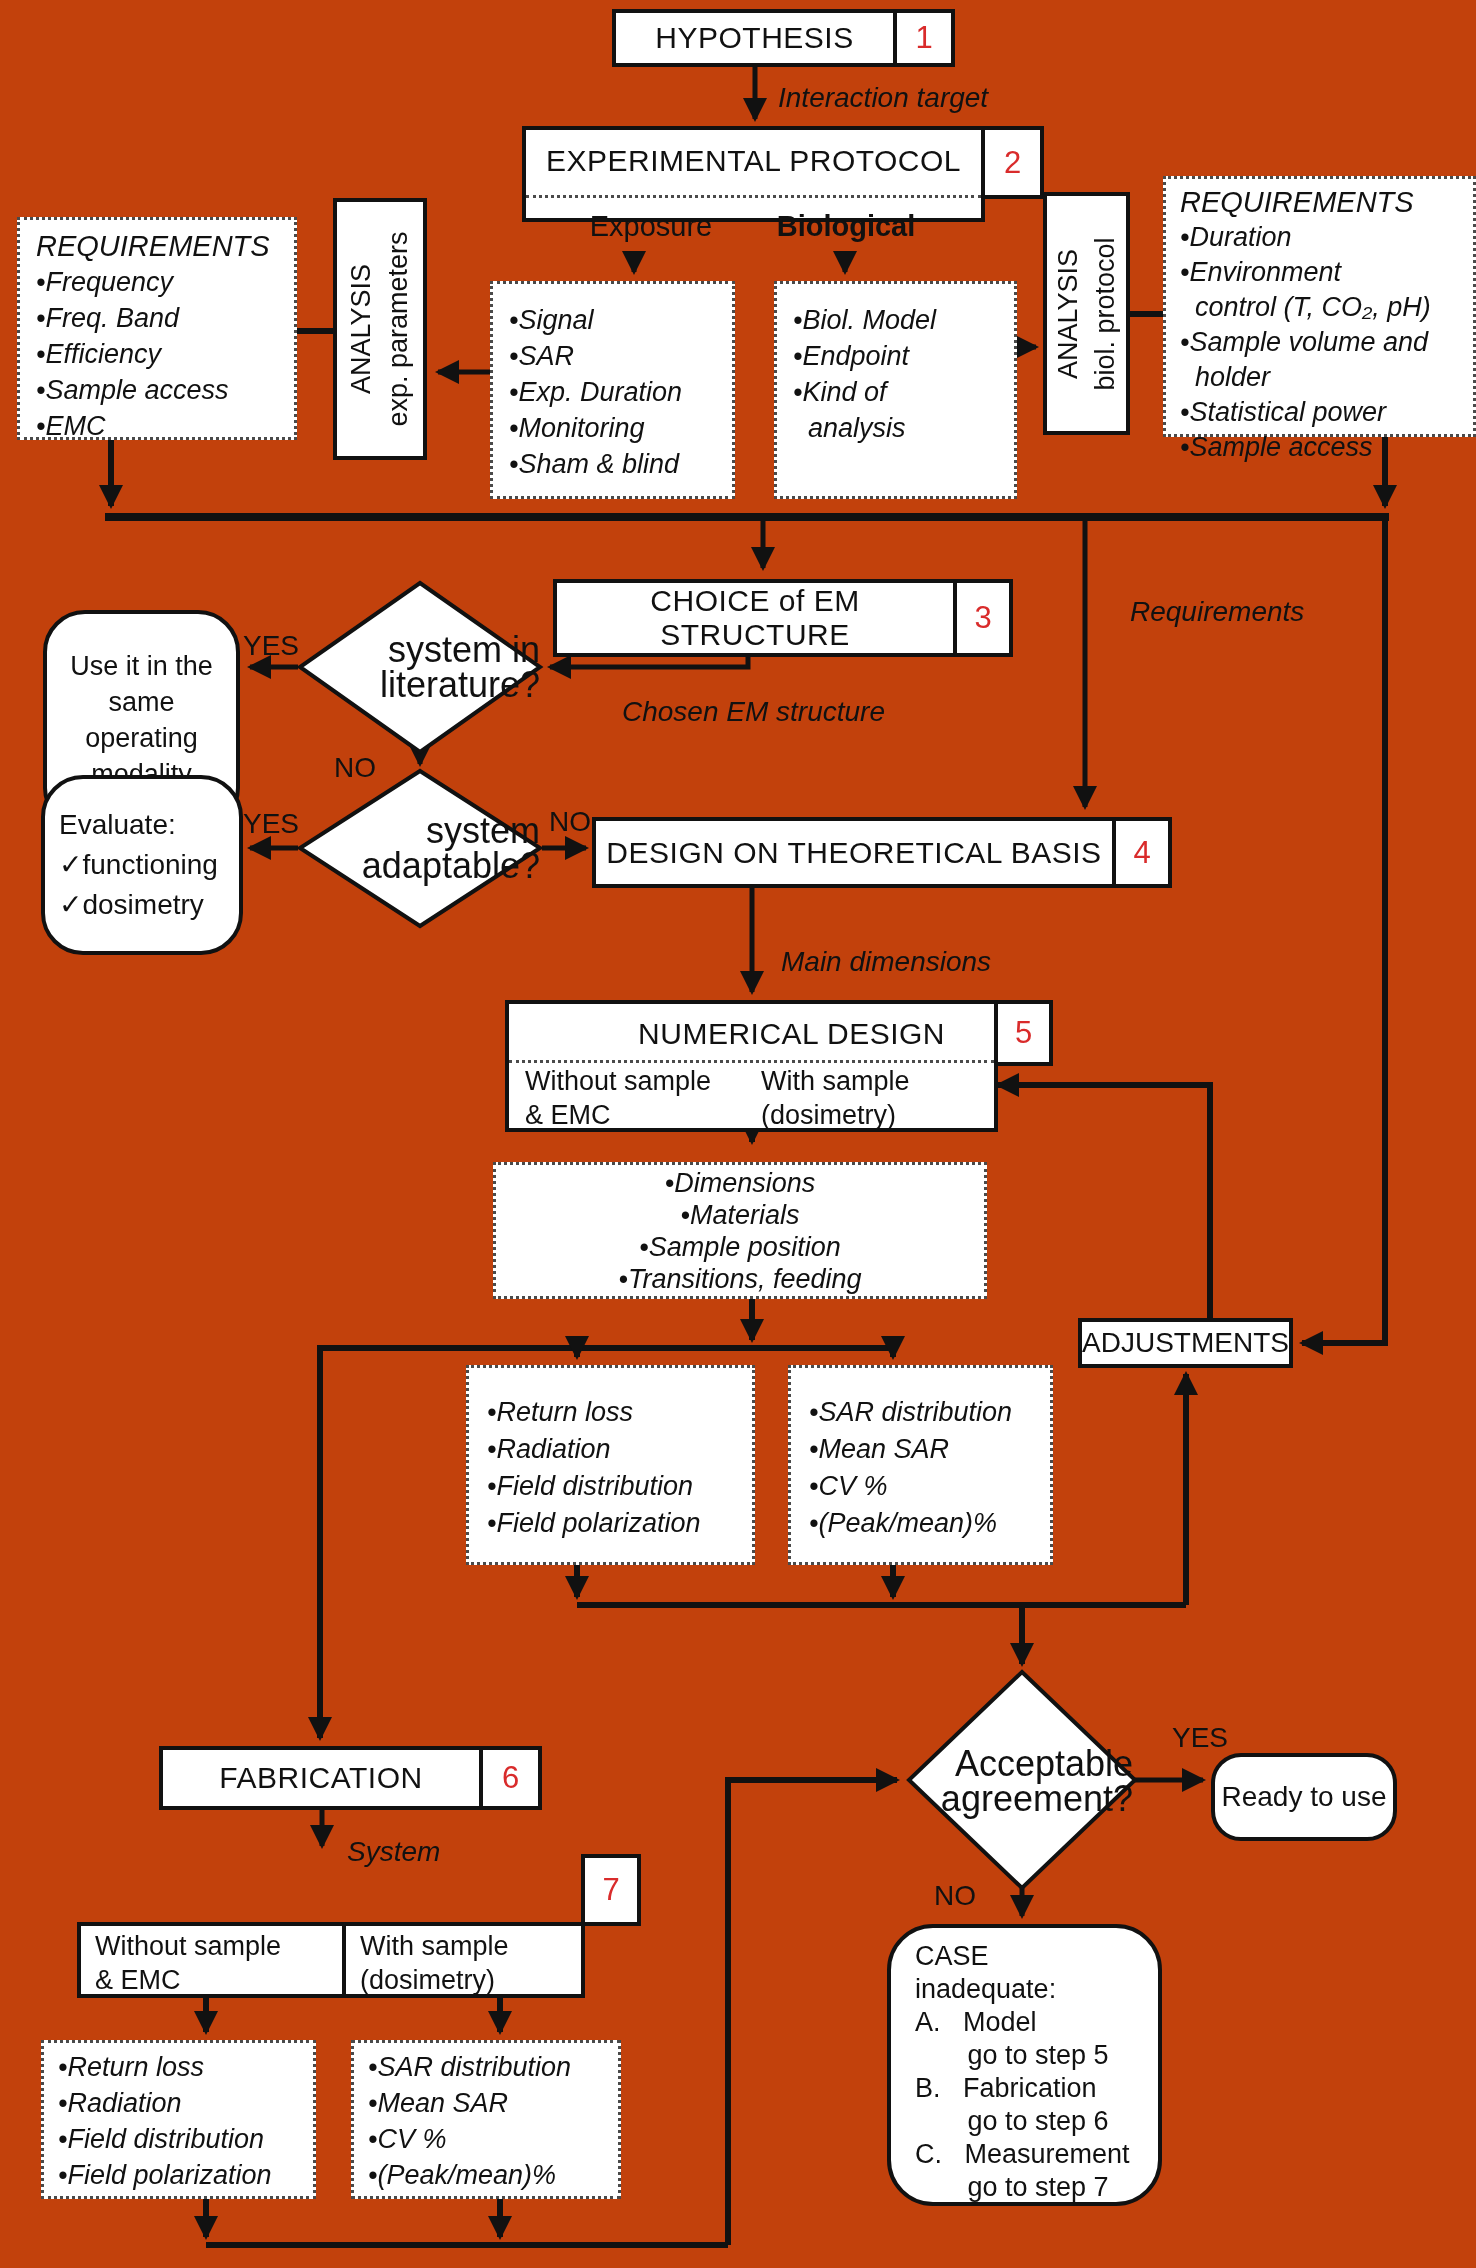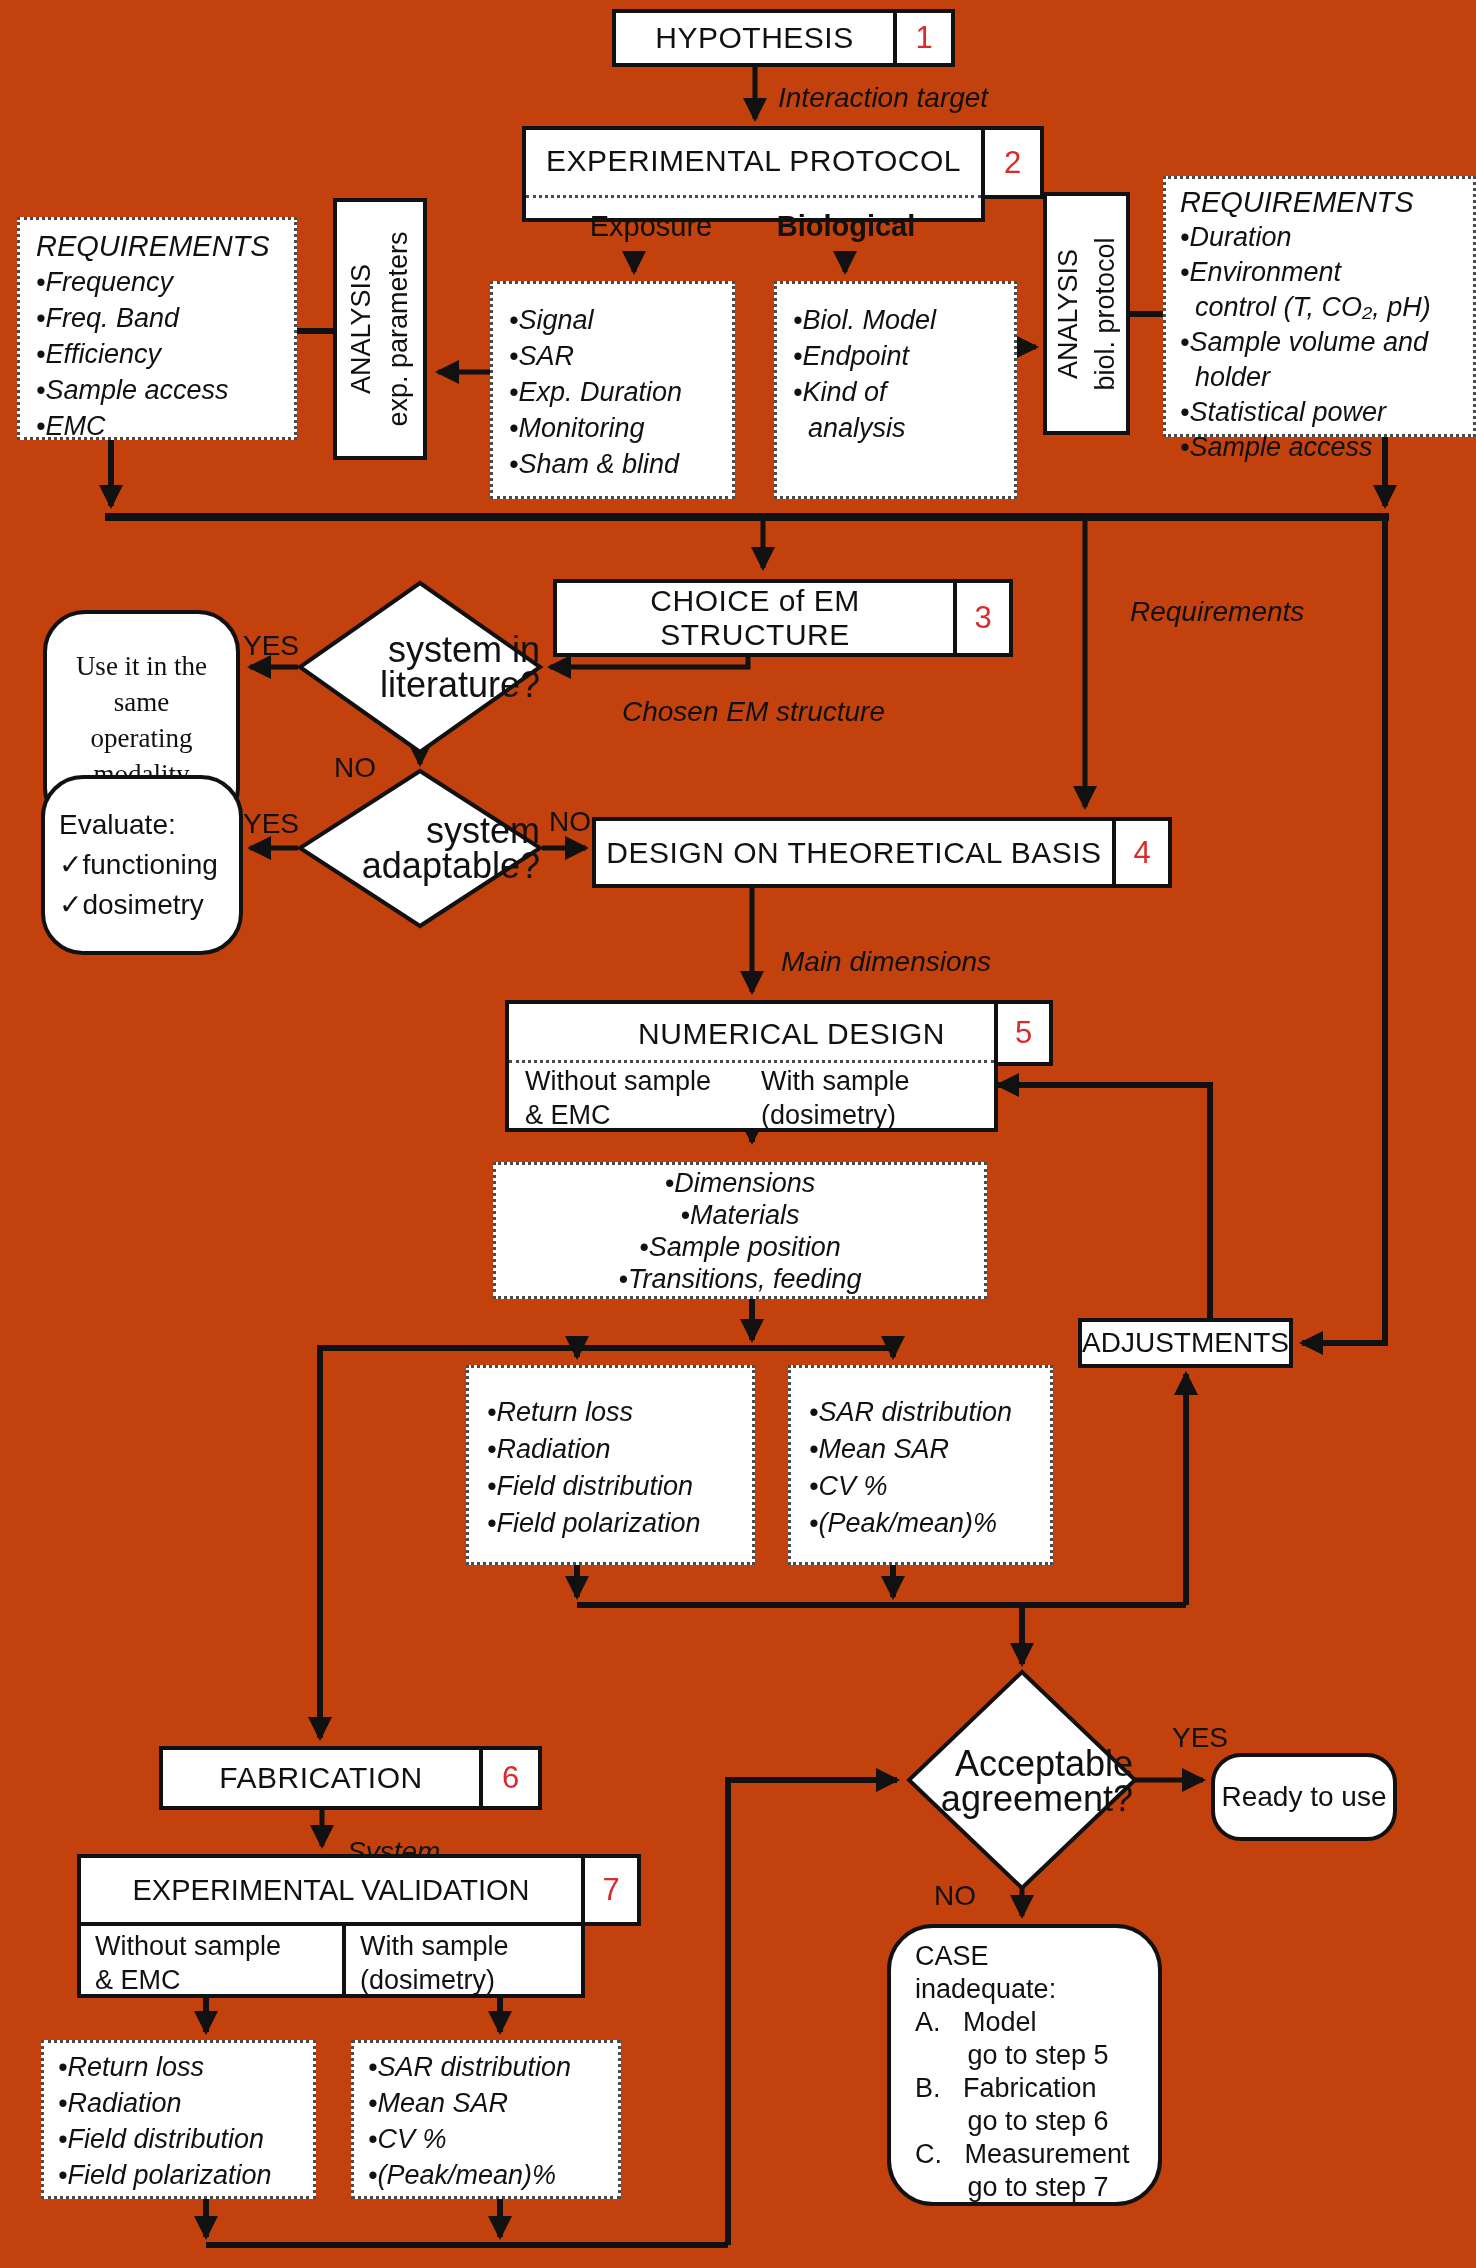--- a/index.html
+++ b/index.html
@@ -165,21 +165,21 @@
     <polygon points="420,771 540,848 420,926 300,848" fill="#fff" stroke="#111" stroke-width="4"></polygon>
     <polygon points="1022,1672 1135,1780 1022,1888 909,1780" fill="#fff" stroke="#111" stroke-width="4"></polygon>
   </svg>
   <div class="dtext pre" style="left:300px;top:632px;width:240px;">
       <div>system in</div>
       <div>literature?</div>
     </div>
   <div class="yn" style="left:243px;top:630px;">YES</div>
   <div class="yn" style="left:334px;top:752px;">NO</div>
 
-  <div class="term center pre" style="left:43px;top:610px;width:197px;height:220px;font-family:Liberation Serif, serif;">
+  <div class="term center pre" style="left:43px;top:610px;width:197px;height:220px;">
     <div style="font-size:27px;line-height:36px;text-align:center;"><div>Use it in the</div><div>same</div><div>operating</div><div>modality</div></div>
   </div>
 
   <div class="dtext pre" style="left:300px;top:813px;width:240px;">
       <div>system</div>
       <div>adaptable?</div>
     </div>
   <div class="yn" style="left:243px;top:808px;">YES</div>
   <div class="yn" style="left:549px;top:806px;">NO</div>
 
@@ -236,23 +236,20 @@
   <div class="box center" style="left:1078px;top:1318px;width:215px;height:50px;font-size:28px;">
     <span>ADJUSTMENTS</span>
   </div>
 
   <div class="box center title" style="left:159px;top:1746px;width:324px;height:64px;">
     <span>FABRICATION</span>
   </div>
   <div class="numcell num" style="left:479px;top:1746px;width:63px;height:64px;">6</div>
   <div class="flabel" style="left:347px;top:1836px;">System</div>
 
-  <div class="box center" style="left:77px;top:1854px;width:508px;height:72px;font-size:29px;">
-    <span>EXPERIMENTAL VALIDATION</span>
-  </div>
   <div class="numcell num" style="left:581px;top:1854px;width:60px;height:72px;">7</div>
   <div class="box" style="left:77px;top:1922px;width:269px;height:76px;">
     <div class="collines pre" style="left:14px;top:3px;">
         <div>Without sample</div>
         <div>&amp; EMC</div>
       </div>
   </div>
   <div class="box" style="left:342px;top:1922px;width:243px;height:76px;">
     <div class="collines pre" style="left:14px;top:3px;">
         <div>With sample</div>

